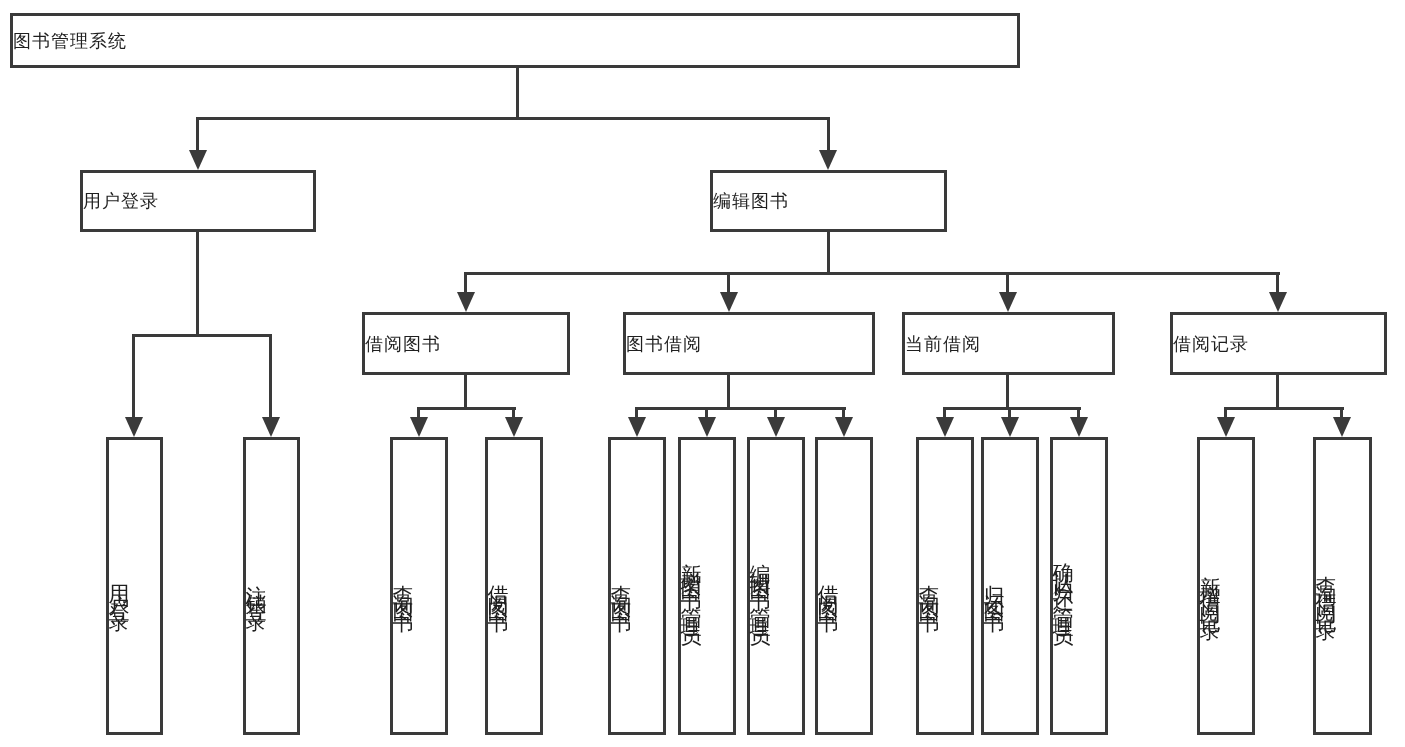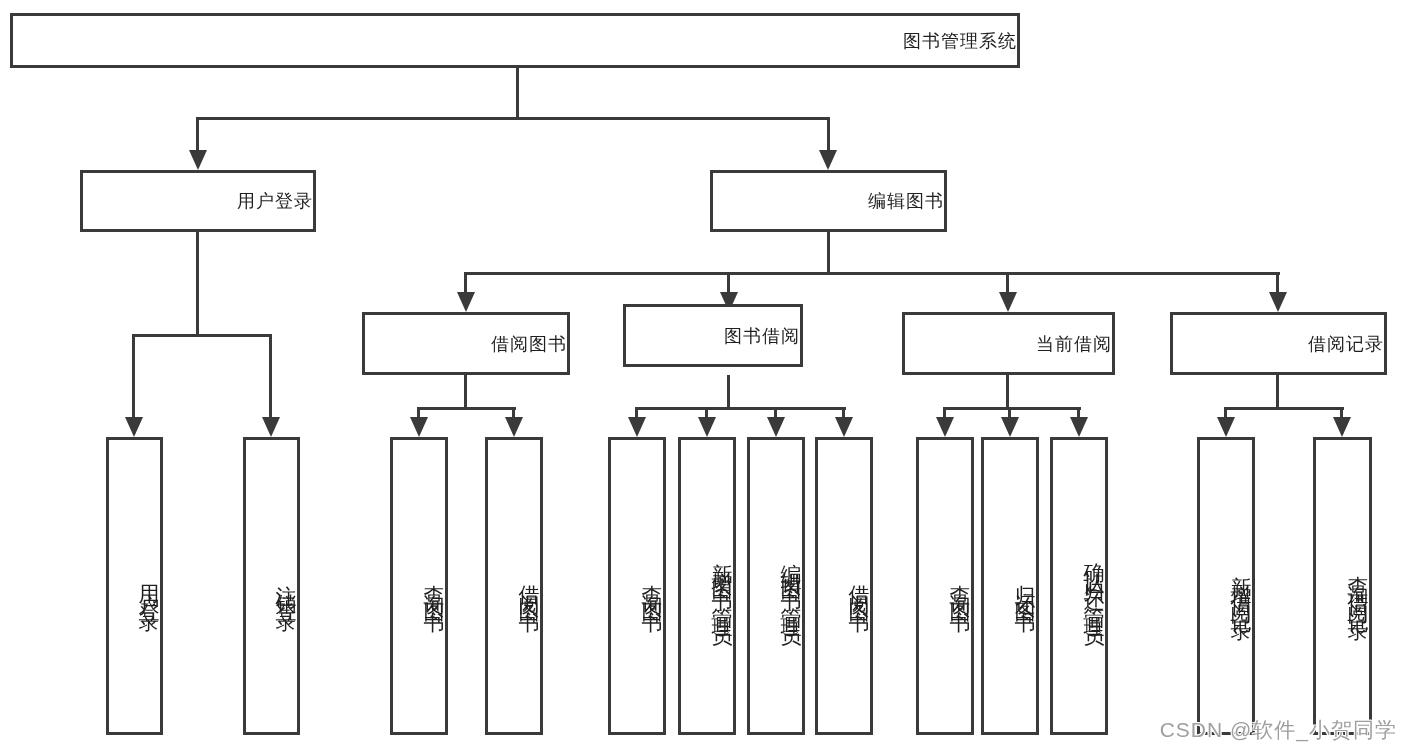--- a/index.html
+++ b/index.html
@@ -12,21 +12,21 @@
   body{font-family:"Liberation Sans","DejaVu Sans",sans-serif;}
   #canvas{position:relative;width:1405px;height:747px;background:var(--bg);overflow:hidden;}
 
   .box{
     position:absolute;
     border:3px solid var(--line);
     background:#fff;
     box-sizing:border-box;
     display:flex;
     align-items:center;
-    justify-content:flex-end;
+    justify-content:flex-start;
   }
   .hlabel{
     font-size:18px;
     color:var(--text);
     letter-spacing:1px;
     white-space:nowrap;
   }
   .vlabel{
     writing-mode:vertical-rl;
     text-orientation:mixed;
@@ -97,21 +97,21 @@
   <div class="vl" style="left:727px;top:272px;height:24px"></div>
   <div class="ar" style="left:729px;top:292px"></div>
   <div class="vl" style="left:1006px;top:272px;height:24px"></div>
   <div class="ar" style="left:1008px;top:292px"></div>
   <div class="vl" style="left:1276px;top:272px;height:24px"></div>
   <div class="ar" style="left:1278px;top:292px"></div>
 
   <div class="box" style="left:362px;top:312px;width:208px;height:63px">
     <span class="hlabel">借阅图书</span>
   </div>
-  <div class="box" style="left:623px;top:304px;width:180px;height:63px">
+  <div class="box" style="left:623px;top:312px;width:252px;height:63px">
     <span class="hlabel">图书借阅</span>
   </div>
   <div class="box" style="left:1170px;top:312px;width:217px;height:63px">
     <span class="hlabel">借阅记录</span>
   </div>
   <div class="box" style="left:902px;top:312px;width:213px;height:63px">
     <span class="hlabel">当前借阅</span>
   </div>
 
   <div class="vl" style="left:464px;top:375px;height:35px"></div>
@@ -185,15 +185,14 @@
     <span class="vlabel">确认归还（管理员）</span>
   </div>
 
   <div class="box" style="left:1197px;top:437px;width:58px;height:298px">
     <span class="vlabel">新增借阅记录</span>
   </div>
   <div class="box" style="left:1313px;top:437px;width:59px;height:298px">
     <span class="vlabel">查询借阅记录</span>
   </div>
 
-  <div class="watermark">CSDN @软件_小贺同学</div>
 
 </div>
 
 </body></html>

